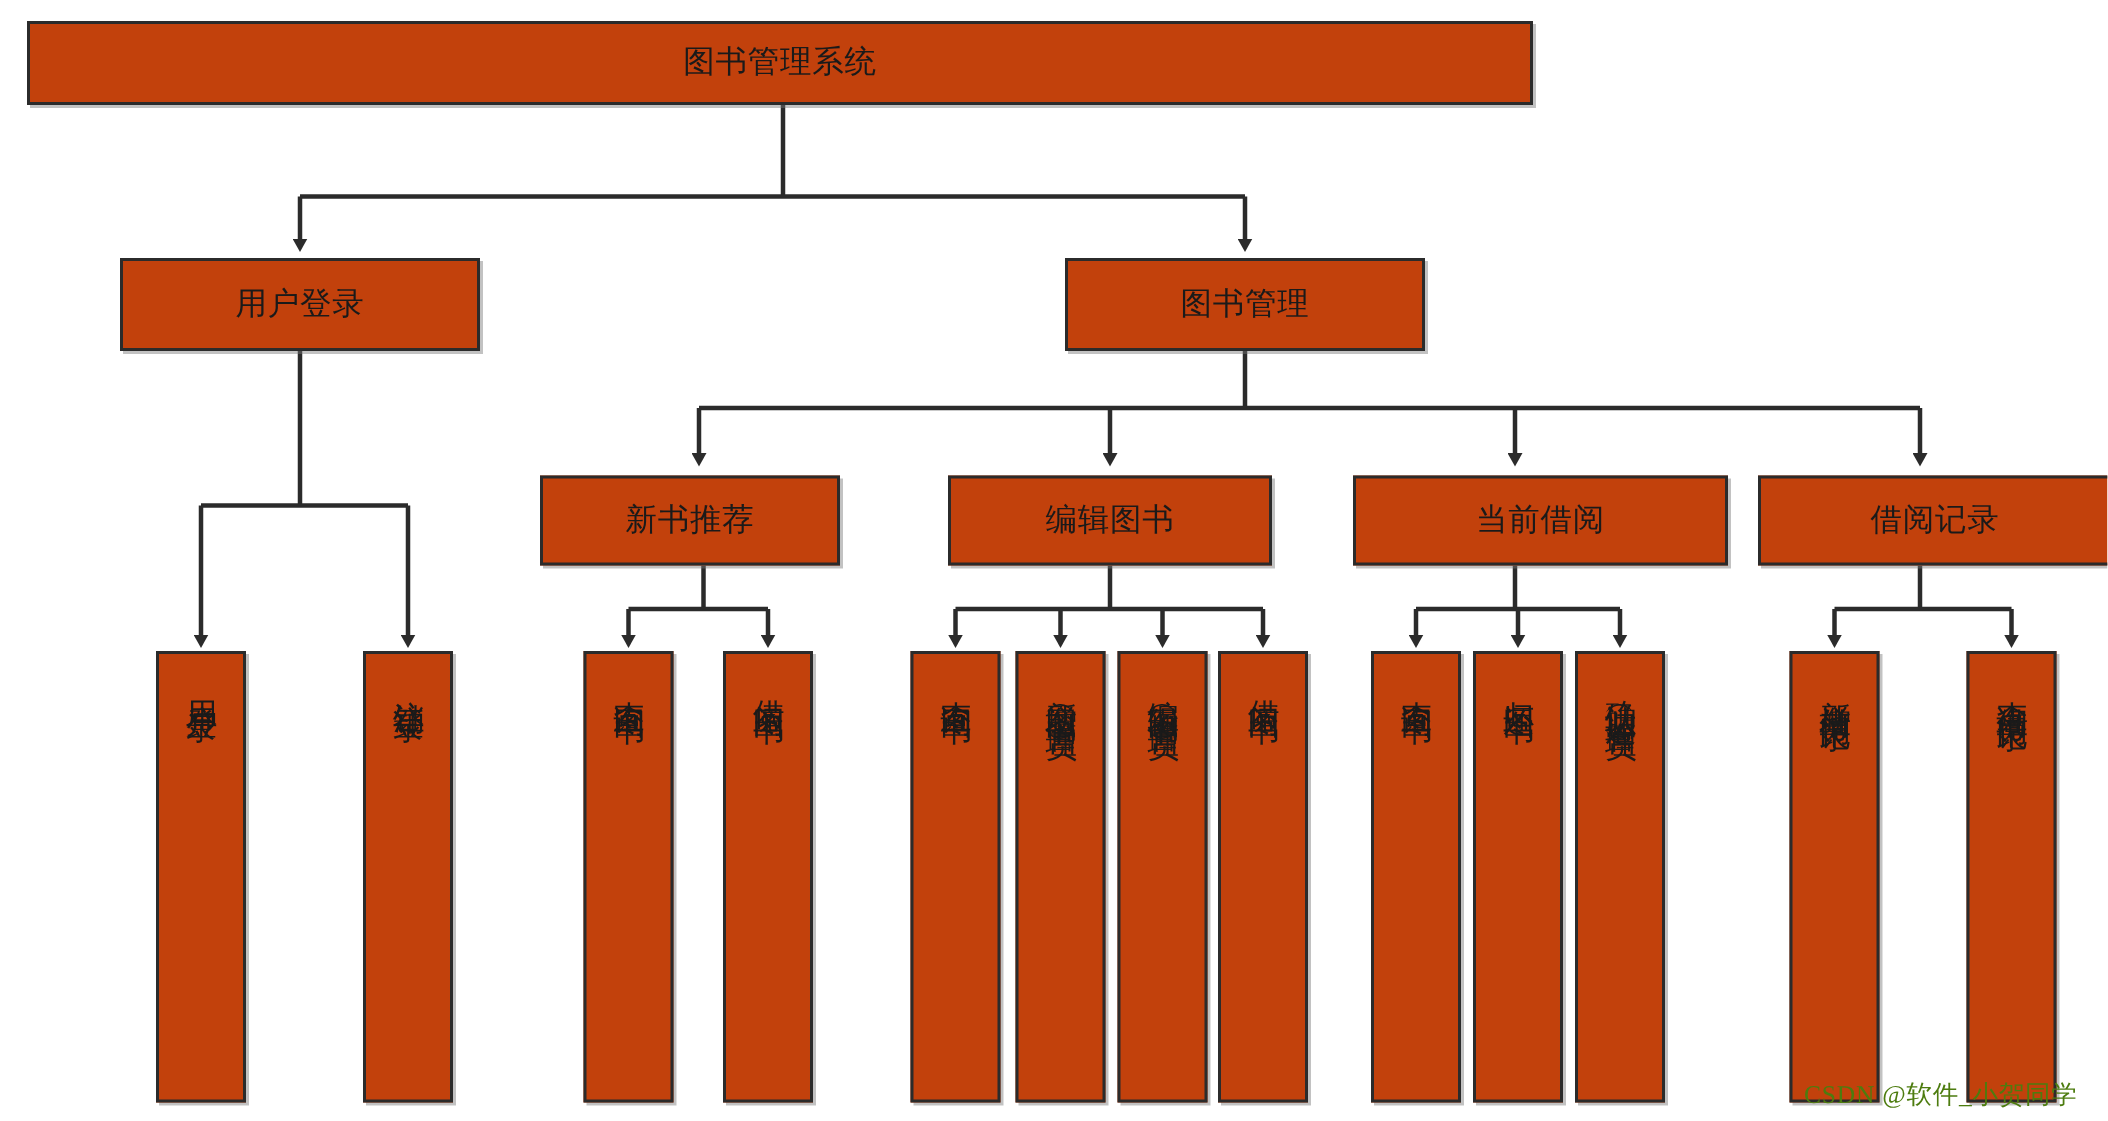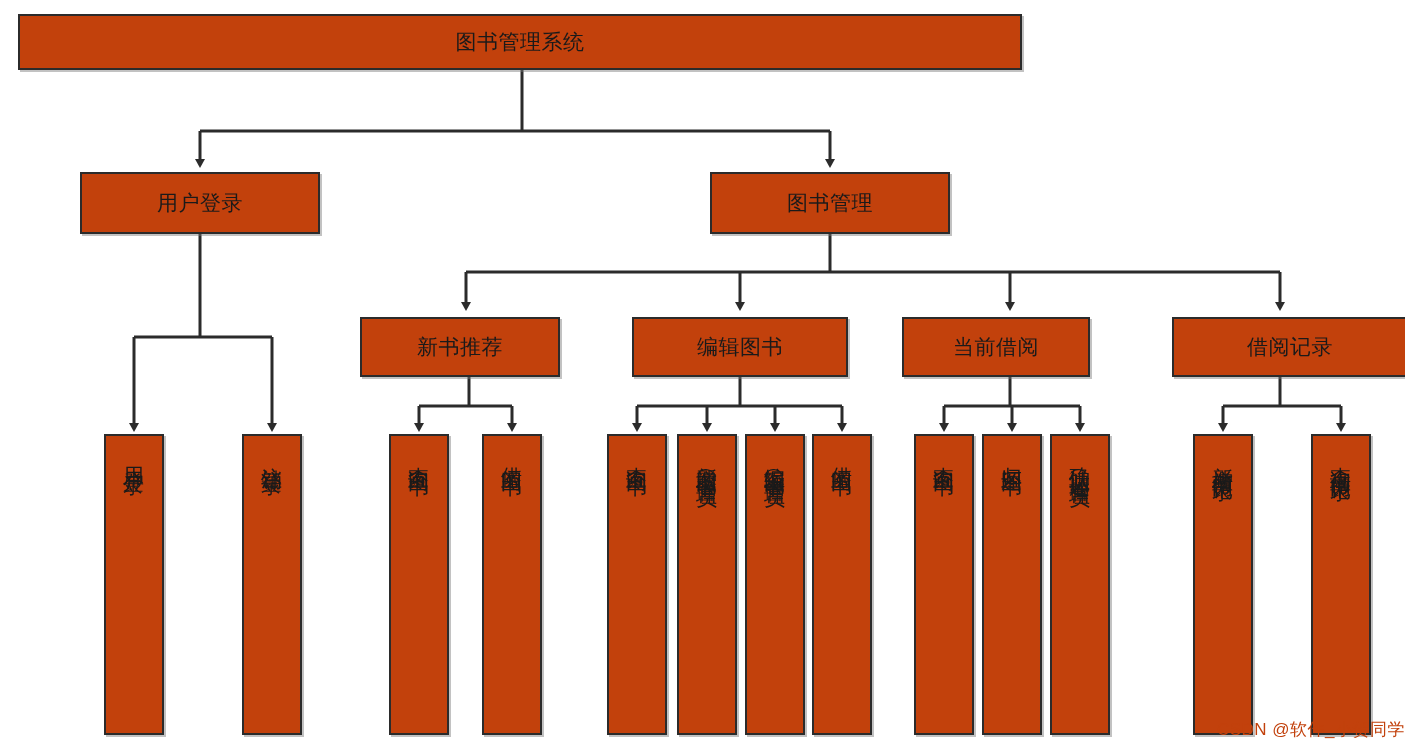--- a/index.html
+++ b/index.html
@@ -52,26 +52,27 @@
   }
   .node.vert .label {
     writing-mode: vertical-rl;
     text-orientation: upright;
     font-size: 21px;
     letter-spacing: 3px;
     line-height: 1;
   }
   #watermark {
     position: absolute;
-    right: 0;
+    right: 20px;
     bottom: 6px;
     font-size: 17px;
-    color: #c2410c;
+    color: #4d7c0f;
     white-space: nowrap;
     letter-spacing: 0.5px;
+    font-family: Liberation Serif, serif;
   }
 </style>
 </head>
 <body>
 
 <div id="canvas">
 
   <svg id="edges" viewBox="0 0 1405 747" xmlns="http://www.w3.org/2000/svg">
     <defs>
       <marker id="arrow" markerWidth="9" markerHeight="10" refX="1" refY="5" orient="auto" markerUnits="userSpaceOnUse">
@@ -132,21 +133,21 @@
   <div class="node horiz" style="left:710px; top:172px; width:240px; height:62px;">
     <span class="label">图书管理</span>
   </div>
 
   <div class="node horiz" style="left:360px; top:317px; width:200px; height:60px;">
     <span class="label">新书推荐</span>
   </div>
   <div class="node horiz" style="left:632px; top:317px; width:216px; height:60px;">
     <span class="label">编辑图书</span>
   </div>
-  <div class="node horiz" style="left:902px; top:317px; width:188px; height:60px;">
+  <div class="node horiz" style="left:902px; top:317px; width:250px; height:60px;">
     <span class="label">当前借阅</span>
   </div>
   <div class="node horiz" style="left:1172px; top:317px; width:236px; height:60px;justify-content:center;">
     <span class="label">借阅记录</span>
   </div>
 
   <div class="node vert" style="left:104px; top:434px; width:60px; height:301px;">
     <span class="label">用户登录</span>
   </div>
   <div class="node vert" style="left:242px; top:434px; width:60px; height:301px;">

